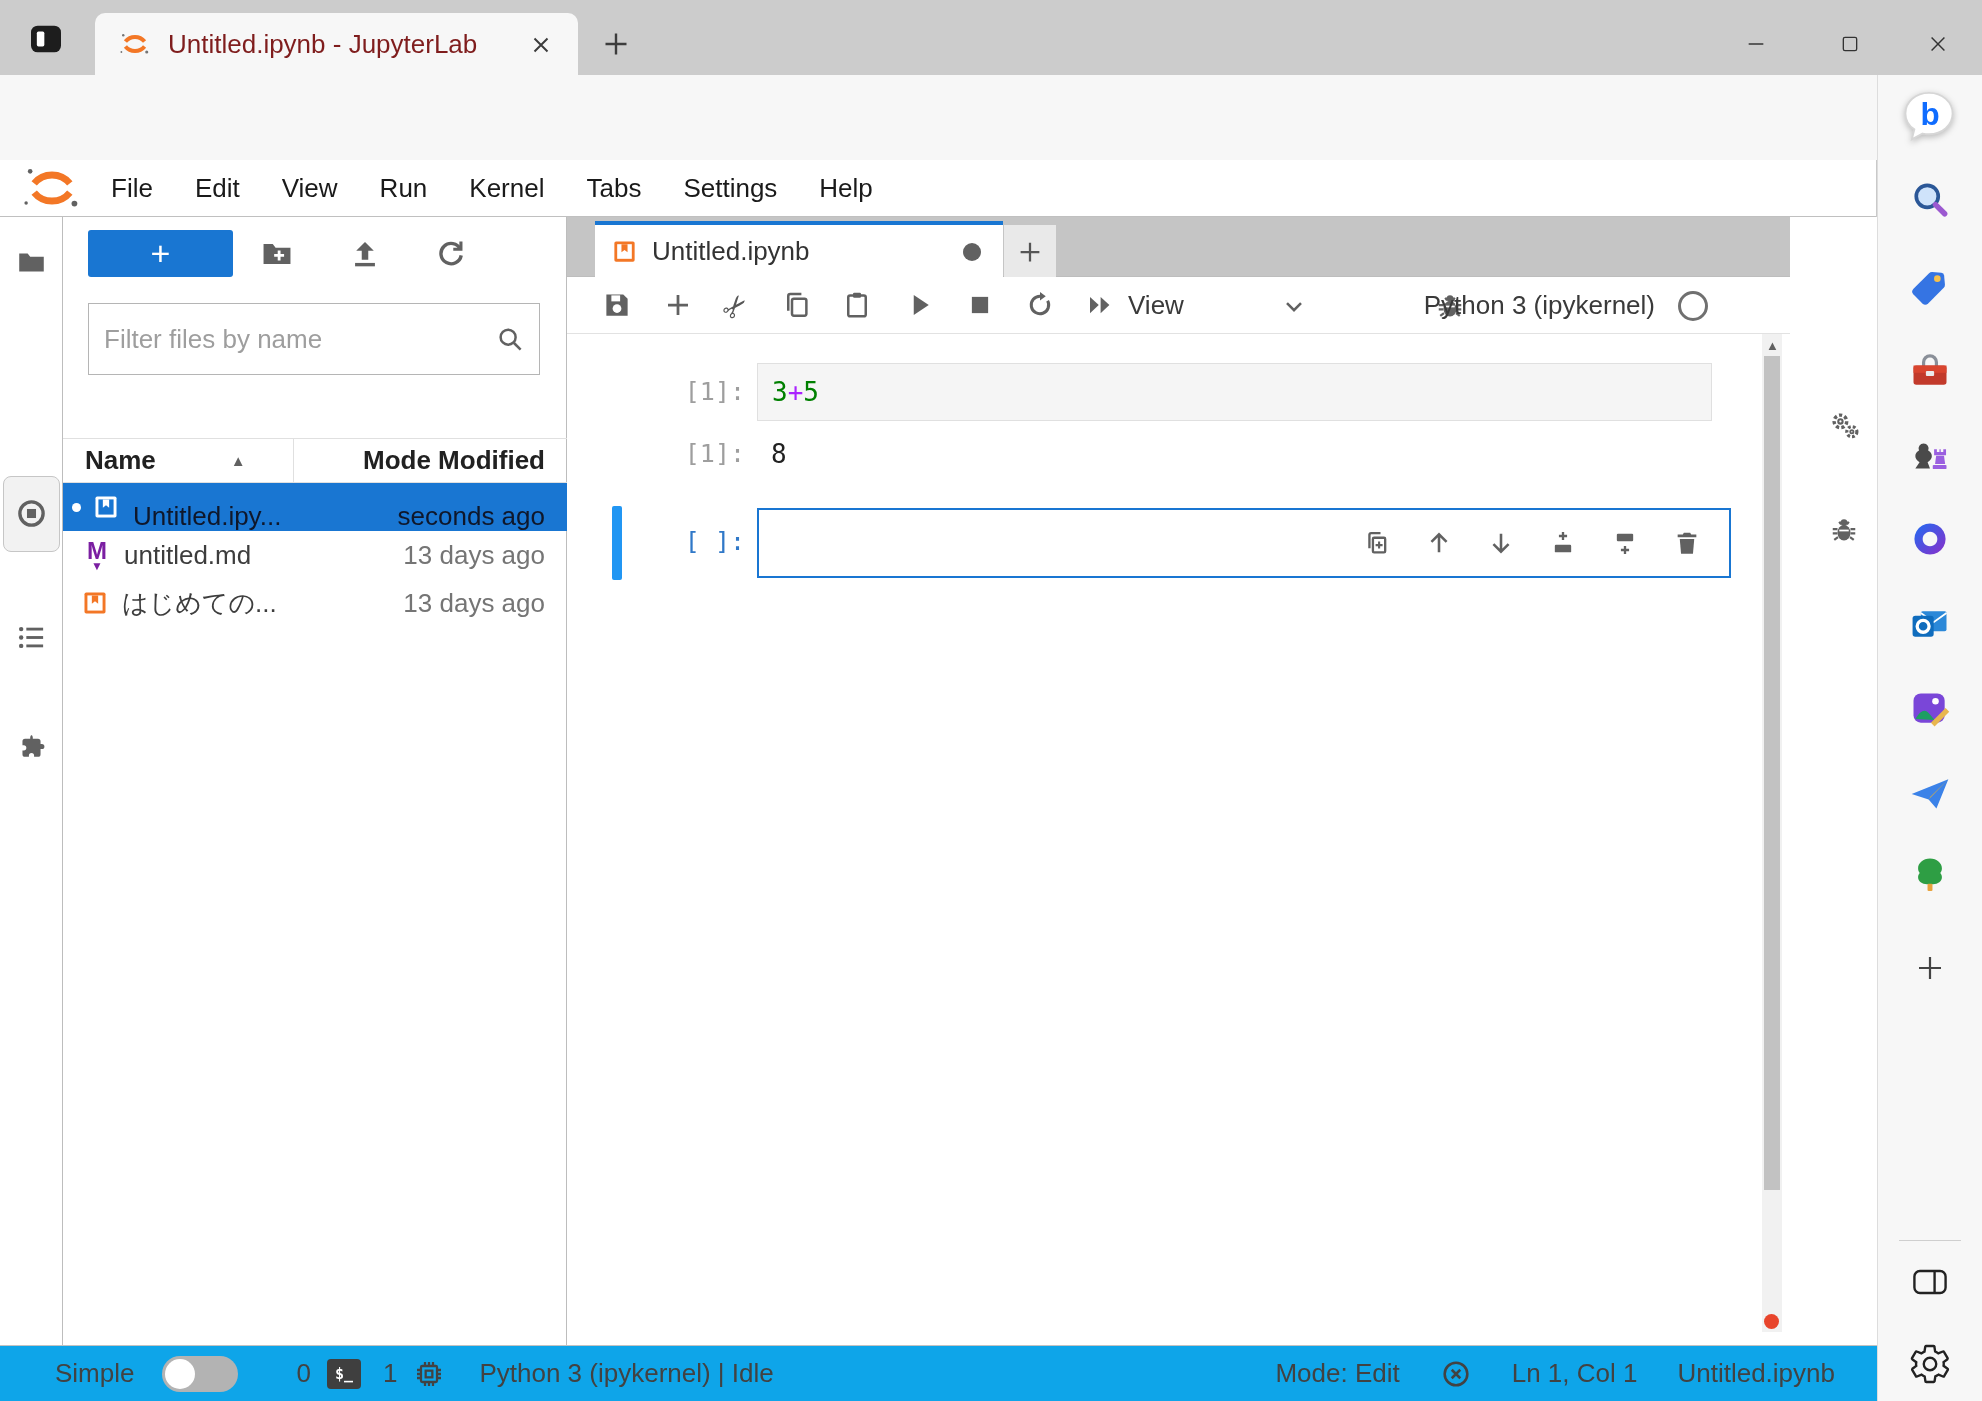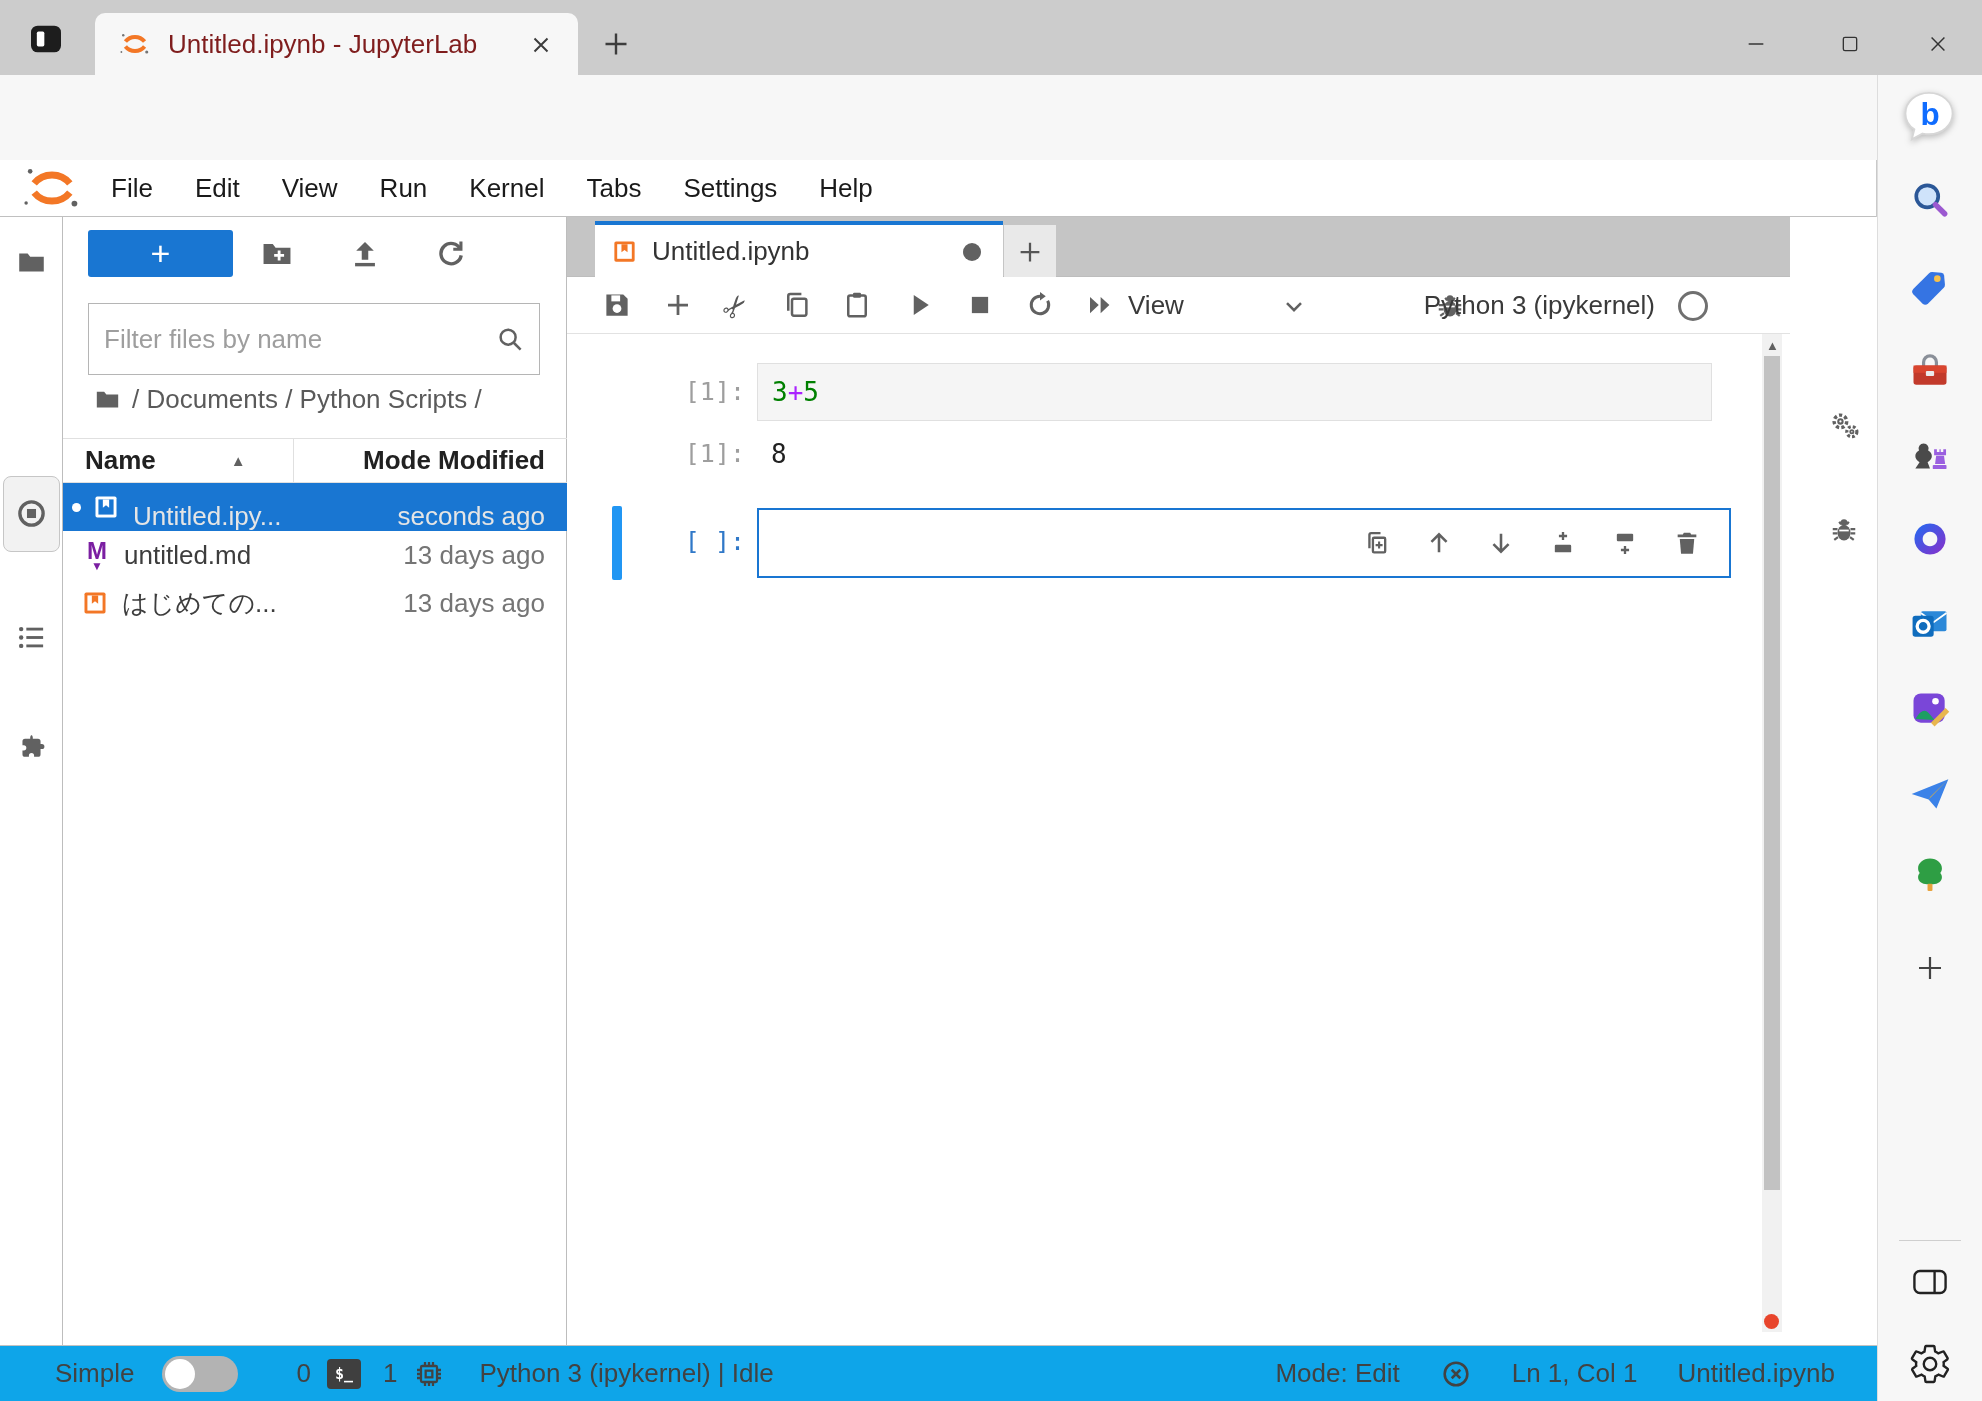--- a/index.html
+++ b/index.html
@@ -52,21 +52,21 @@
   #breadcrumb .crumb-text { font-size:26px; color:#5a5a5a; margin-left:11px; }
   #fb-header { position:absolute; left:0; top:221px; width:504px; height:45px; border-top:1px solid #e0e0e0; border-bottom:1px solid #e0e0e0; display:flex; align-items:center; }
   #fb-header .hname { font-size:26px; font-weight:bold; color:#212121; margin-left:22px; }
   #fb-header .caret { color:#616161; font-size:15px; margin-left:75px; }
   #fb-header .hdiv { position:absolute; left:230px; top:0; width:1px; height:45px; background:#e0e0e0; }
   #fb-header .hmod { position:absolute; right:22px; font-size:26px; font-weight:bold; color:#212121; }
   .fb-row { position:absolute; left:0; width:504px; height:48px; display:flex; align-items:center; }
   .fb-row .fname { font-size:26px; color:#3d3d3d; margin-left:13px; white-space:nowrap; }
   .fb-row .fmod { position:absolute; right:22px; font-size:26px; color:#757575; }
   .fb-row.selected { background:#1976d2; }
-  .fb-row.selected .fname, .fb-row.selected .fmod { color:#e5e5e5;margin-top:19px; }
+  .fb-row.selected .fname, .fb-row.selected .fmod { color:#0f172a;margin-top:19px; }
   .dirty-dot { width:9px; height:9px; border-radius:50%; background:#fff; margin-left:9px; flex:none; }
   .ficon { width:28px; height:28px; margin-left:11px; flex:none; }
   .md-icon { width:28px; margin-left:11px; flex:none; display:flex; flex-direction:column; align-items:center; line-height:1; }
   .md-icon .m { color:#7b1fa2; font-weight:bold; font-size:24px; }
   .md-icon .ar { color:#7b1fa2; font-size:12px; margin-top:-3px; }
 
   
   #nbpanel { position:absolute; left:567px; top:57px; width:1223px; height:1128px; }
   #nb-tabbar { position:absolute; left:0; top:0; width:1223px; height:60px; background:#c5c5c5; border-bottom:1px solid #bdbdbd; }
   #nb-tab { position:absolute; left:28px; top:4px; width:408px; height:57px; background:#fff; border-top:4px solid #1976d2; display:flex; align-items:center; }
@@ -308,28 +308,20 @@
           </svg>
       </span>
       <div id="filter-box">
         <input id="filter-input" placeholder="Filter files by name" style="">
         <span style="margin-right:14px">
           <svg width="30" height="30" viewBox="0 0 24 24" fill="none" stroke="#616161" stroke-width="2">
               <circle cx="10.5" cy="10.5" r="6"></circle>
               <path d="M15 15 l5.5 5.5"></path>
             </svg>
         </span>
-      </div>
-      <div id="breadcrumb">
-        <span style="margin-left:31px">
-          <svg width="27" height="27" viewBox="0 0 24 24">
-              <path d="M2.5 5 h6.5 l2 2.5 H21.5 V19 H2.5z" fill="#616161"></path>
-            </svg>
-        </span>
-        <span class="crumb-text">/ Documents / Python Scripts /</span>
       </div>
       <div id="fb-header">
         <span class="hname">Name</span>
         <span class="caret">▲</span>
         <span class="hdiv"></span>
         <span class="hmod">Mode Modified</span>
       </div>
 
       <div class="fb-row selected" style="top:266px">
         <span class="dirty-dot"></span>

